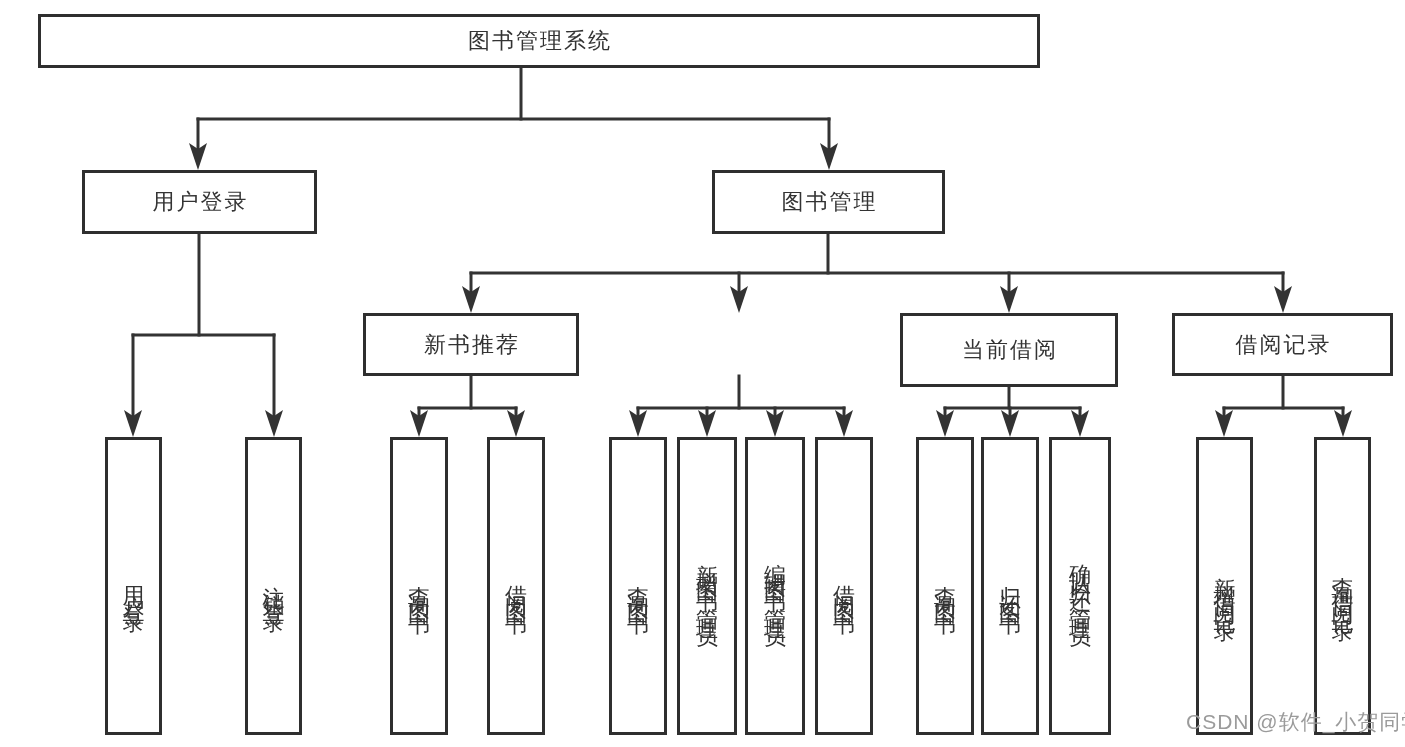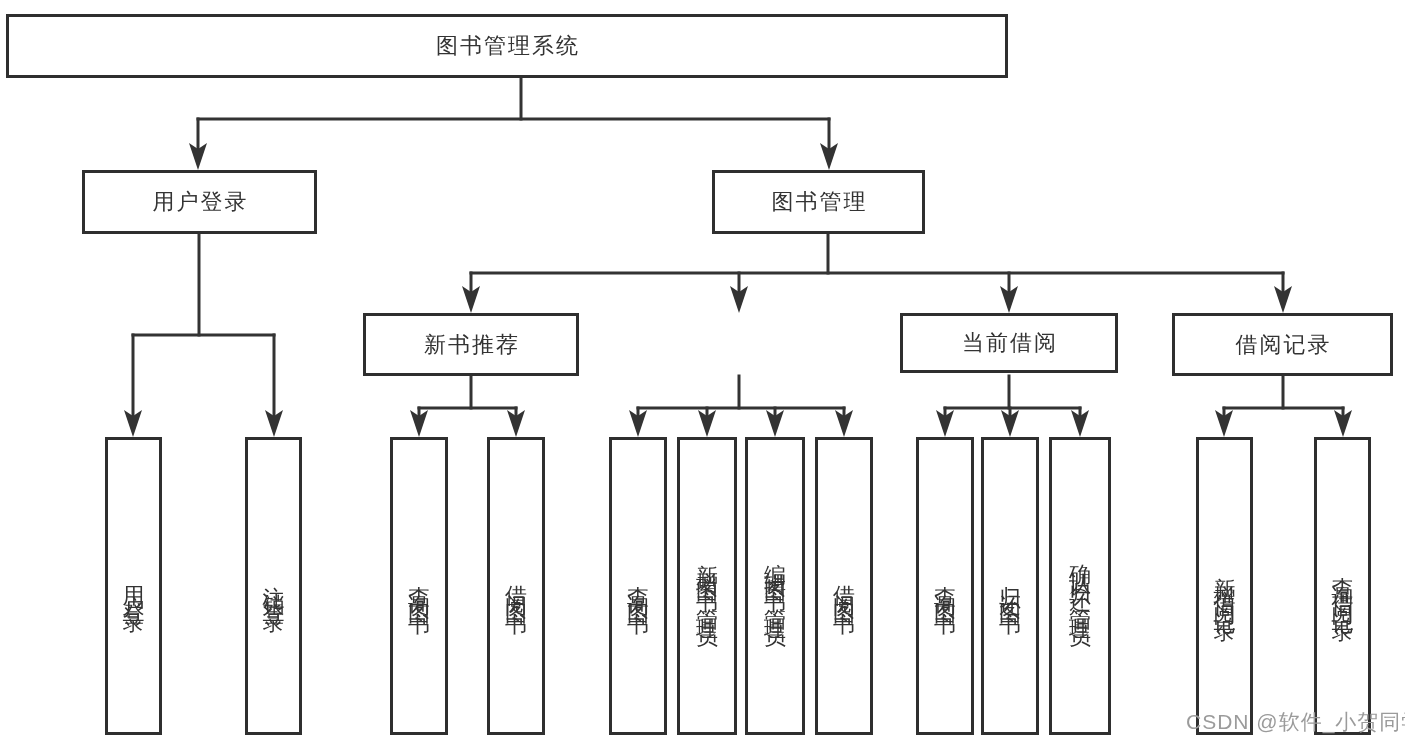--- a/index.html
+++ b/index.html
@@ -111,35 +111,35 @@
       <path d="M 698 410 L 707 437 L 716 410 L 707 416 Z" fill="#333333"></path>
       <path d="M 766 410 L 775 437 L 784 410 L 775 416 Z" fill="#333333"></path>
       <path d="M 835 410 L 844 437 L 853 410 L 844 416 Z" fill="#333333"></path>
       <path d="M 936 410 L 945 437 L 954 410 L 945 416 Z" fill="#333333"></path>
       <path d="M 1001 410 L 1010 437 L 1019 410 L 1010 416 Z" fill="#333333"></path>
       <path d="M 1071 410 L 1080 437 L 1089 410 L 1080 416 Z" fill="#333333"></path>
       <path d="M 1215 410 L 1224 437 L 1233 410 L 1224 416 Z" fill="#333333"></path>
       <path d="M 1334 410 L 1343 437 L 1352 410 L 1343 416 Z" fill="#333333"></path>
     </svg>
 
-  <div class="nbox" style="left:6px; top:14px; width:1002px; height:64px;">
+  <div class="nbox" style="left:38px; top:14px; width:1002px; height:54px;">
     <span class="hlabel">图书管理系统</span>
   </div>
 
   <div class="nbox" style="left:82px; top:170px; width:235px; height:64px;">
     <span class="hlabel">用户登录</span>
   </div>
-  <div class="nbox" style="left:712px; top:170px; width:213px; height:64px;">
+  <div class="nbox" style="left:712px; top:170px; width:233px; height:64px;">
     <span class="hlabel">图书管理</span>
   </div>
 
   <div class="nbox" style="left:363px; top:313px; width:216px; height:63px;text-align:center;">
     <span class="hlabel">新书推荐</span>
   </div>
-  <div class="nbox" style="left:900px; top:313px; width:218px; height:60px;">
+  <div class="nbox" style="left:900px; top:313px; width:218px; height:74px;">
     <span class="hlabel">当前借阅</span>
   </div>
   <div class="nbox" style="left:1172px; top:313px; width:221px; height:63px;">
     <span class="hlabel">借阅记录</span>
   </div>
 
   <div class="nbox" style="left:105px; top:437px; width:57px; height:298px;">
     <span class="vlabel">用户登录</span>
   </div>
   <div class="nbox" style="left:245px; top:437px; width:57px; height:298px;">

